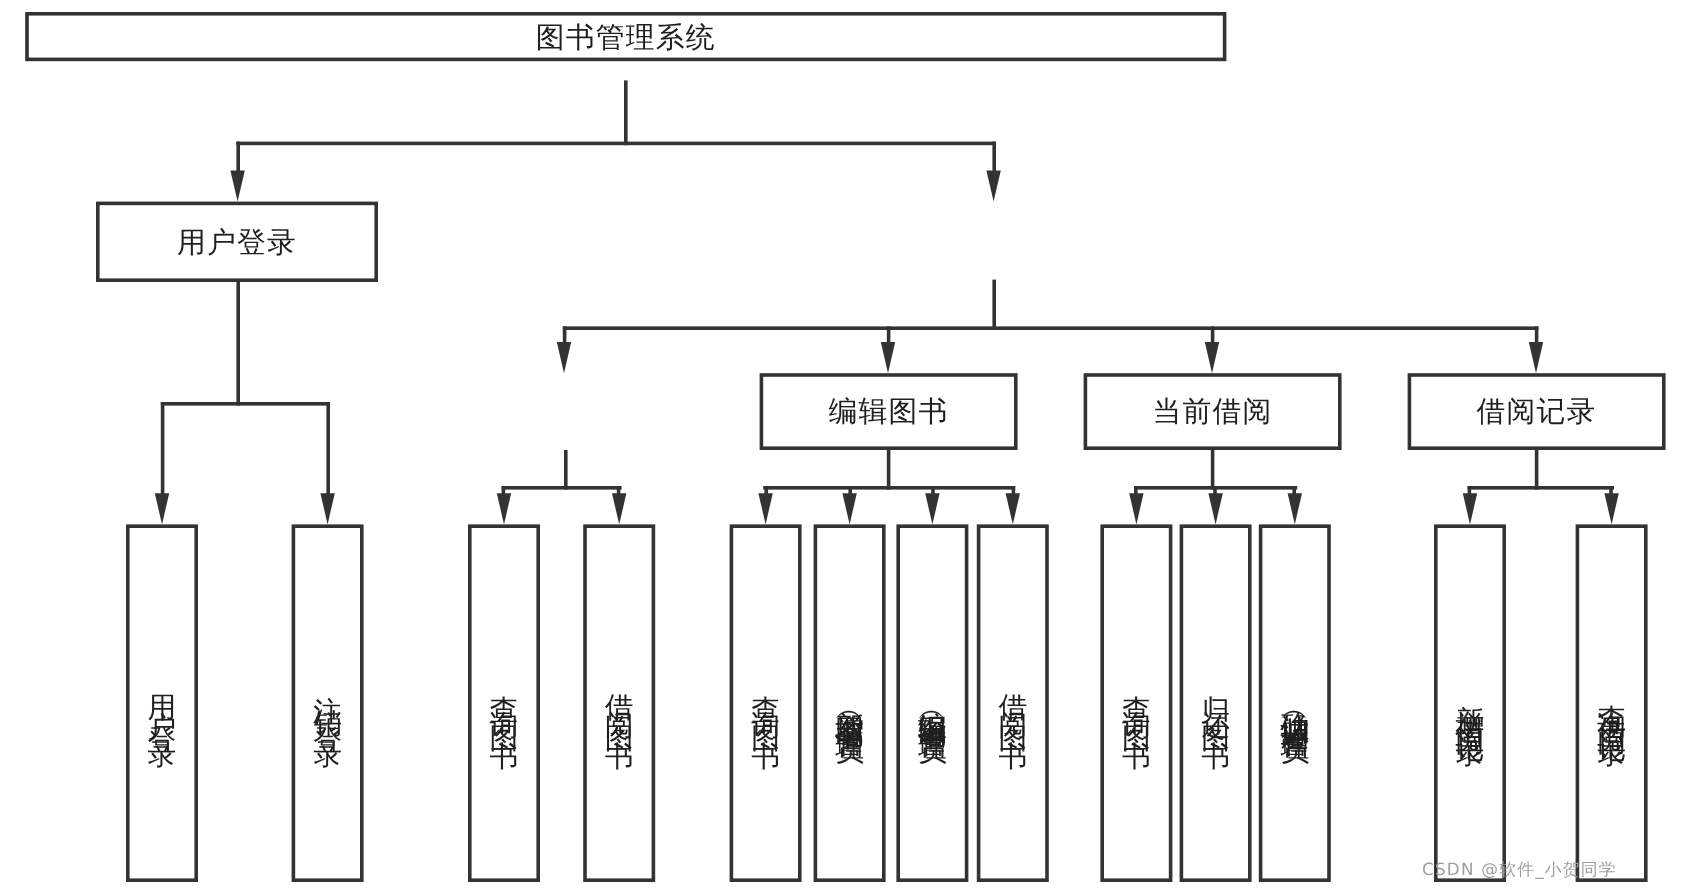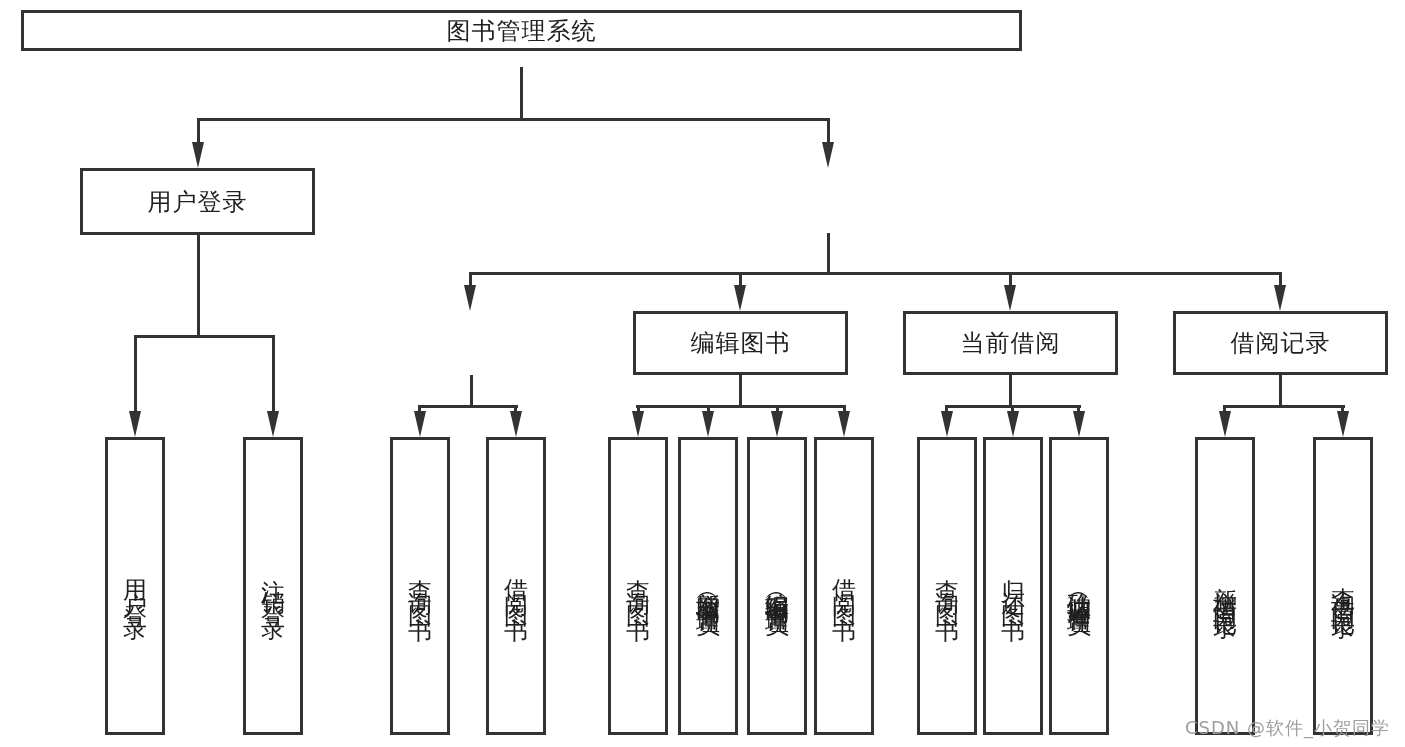--- a/index.html
+++ b/index.html
@@ -52,21 +52,21 @@
   .arrow{
     position:absolute;
     width:0;height:0;
     border-left:6px solid transparent;
     border-right:6px solid transparent;
     border-top:26px solid #333;
   }
   .watermark{
     position:absolute;
     left:1185px;top:716px;
-    font-size:18px;
+    font-size:14px;
     color:#9e9e9e;
     letter-spacing:1px;
     white-space:nowrap;
   }
 </style>
 </head>
 <body>
 
 <div id="canvas">
 

